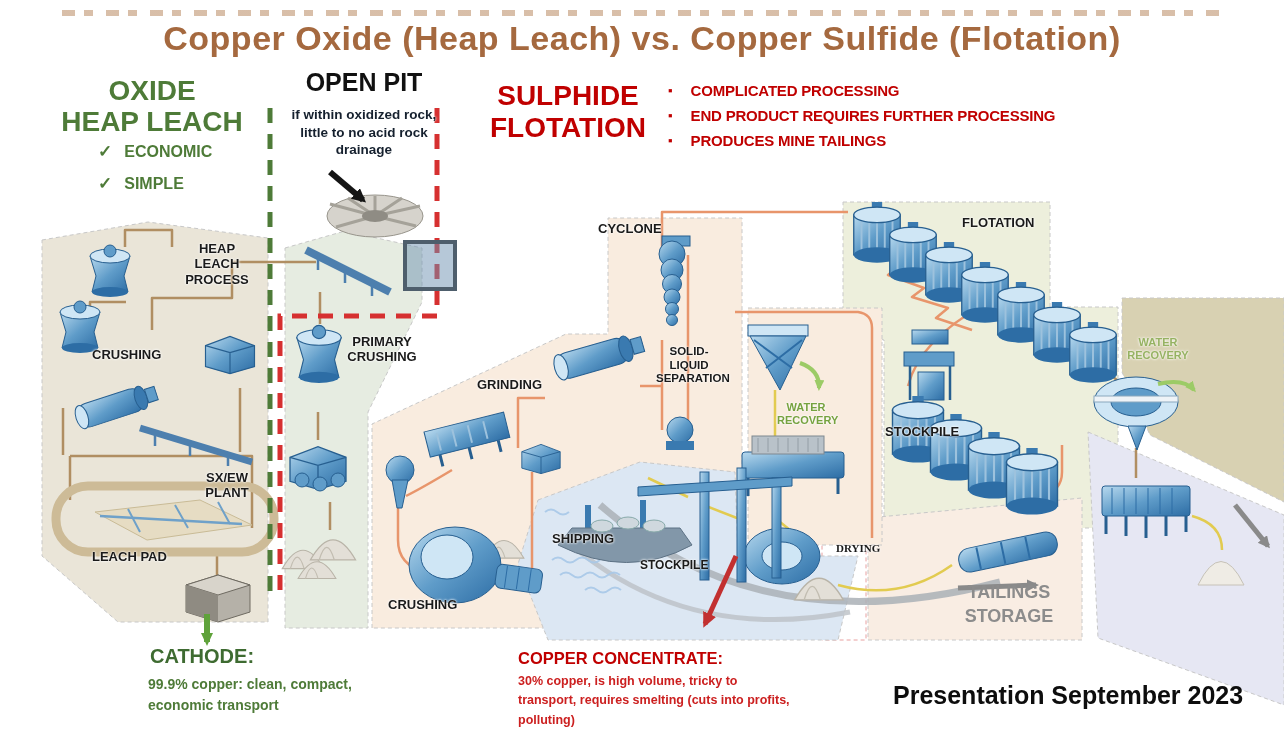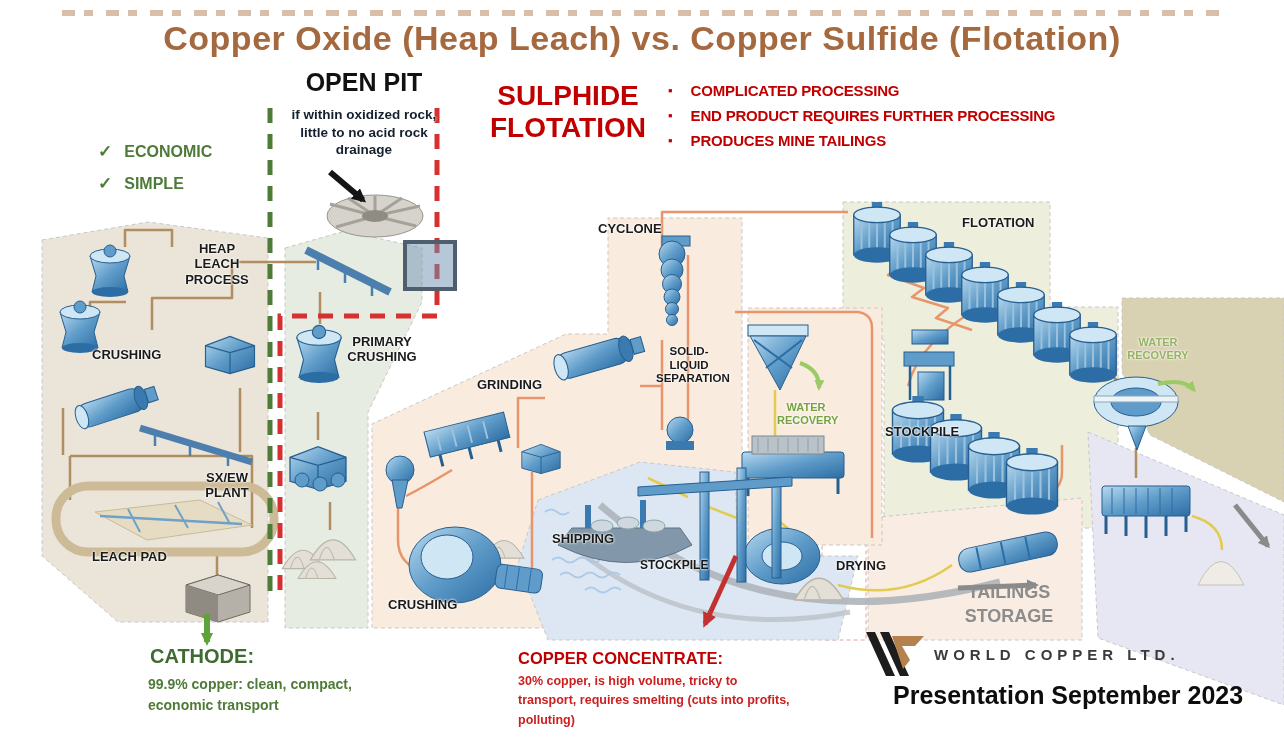--- a/index.html
+++ b/index.html
@@ -37,21 +37,21 @@
   #l-primcrush{left:334px;top:334px;width:96px;font-size:13px;}
   #l-grind{left:477px;top:377px;font-size:13px;}
   #l-crush-su{left:388px;top:597px;font-size:13px;}
   #l-cyclone{left:598px;top:221px;font-size:13px;}
   #l-sls{left:656px;top:345px;width:66px;font-size:11.5px;}
   #l-wr-mid{left:777px;top:401px;width:58px;font-size:11px;color:#76A23F;}
   #l-ship{left:552px;top:531px;font-size:13px;}
   #l-stock{left:640px;top:558px;font-size:12px;}
   #l-flot{left:962px;top:215px;font-size:13px;}
   #l-thick{left:885px;top:424px;font-size:13px;}
-  #l-dry{left:836px;top:558px;font-size:13px;}
+  #l-dry{left:836px;top:542px;font-size:11px;font-family:Liberation Serif, serif;}
   #l-wr-right{left:1126px;top:336px;width:64px;font-size:11px;color:#8FAF5A;opacity:.9;}
   #l-tailings{left:950px;top:580px;width:118px;font-size:18px;color:#8C8C8C;line-height:1.35;text-shadow:none;}
   
   #cathode-h{left:150px;top:645px;font-size:20px;color:#3E6B31;text-shadow:none;}
   #cathode-b{left:148px;top:674px;width:248px;font-size:14px;color:#4E7B38;line-height:1.5;text-shadow:none;}
   #conc-h{left:518px;top:649px;font-size:16.5px;color:#C00000;text-shadow:none;}
   #conc-b{left:518px;top:672px;width:276px;font-size:12.5px;color:#CC2020;line-height:1.55;text-shadow:none;}
   
   #brand{position:absolute;left:862px;top:630px;display:flex;align-items:center;}
   #brand-mark{width:64px;height:48px;}
@@ -321,20 +321,24 @@
       <path d="M207,614 V642" stroke="#5fa23a" stroke-width="6" marker-end="url(#ah-gd)"></path>
       <path d="M800,363 Q820,370 819,388" stroke="#9ccb66" stroke-width="4" marker-end="url(#ah-gl)"></path>
       <path d="M1158,384 Q1184,378 1194,390" stroke="#9ccb66" stroke-width="4" marker-end="url(#ah-gl)"></path>
       <path d="M958,588 L1036,585" stroke="#8a8a8a" stroke-width="5" marker-end="url(#ah-gray)"></path>
       <path d="M1235,505 L1268,546" stroke="#8a8a8a" stroke-width="5" marker-end="url(#ah-gray)"></path>
     </g>
   </svg>
 
   <div class="lbl" id="title">Copper Oxide (Heap Leach) vs. Copper Sulfide (Flotation)</div>
 
+  <div class="lbl ctr" id="oxide-h">
+    <div>OXIDE</div>
+    <div>HEAP LEACH</div>
+  </div>
   <div class="benefit" id="benefit-1">
     <span class="ck">✓</span><span>ECONOMIC</span>
   </div>
   <div class="benefit" id="benefit-2">
     <span class="ck">✓</span><span>SIMPLE</span>
   </div>
 
   <div class="lbl ctr" id="openpit-h">OPEN PIT</div>
   <div class="lbl ctr" id="openpit-note">if within oxidized rock, little to no acid rock drainage</div>
 
@@ -371,23 +375,15 @@
   <div class="lbl" id="l-thick">STOCKPILE</div>
   <div class="lbl" id="l-dry">DRYING</div>
   <div class="lbl ctr" id="l-wr-right">WATER RECOVERY</div>
   <div class="lbl ctr" id="l-tailings">TAILINGS STORAGE</div>
 
   <div class="lbl" id="cathode-h">CATHODE:</div>
   <div class="lbl" id="cathode-b">99.9% copper: clean, compact, economic transport</div>
   <div class="lbl" id="conc-h">COPPER CONCENTRATE:</div>
   <div class="lbl" id="conc-b">30% copper, is high volume, tricky to transport, requires smelting (cuts into profits, polluting)</div>
 
-  <div id="brand">
-    <svg id="brand-mark" viewBox="0 0 64 48">
-      <path d="M4,2 h9 l20,44 h-9 Z" fill="#1d1d1d"></path>
-      <path d="M18,2 h9 l20,44 h-9 Z" fill="#1d1d1d"></path>
-      <path d="M30,6 h32 l-9,10 h-13 l8,14 -7,9 Z" fill="#B5824F"></path>
-    </svg>
-    <span id="brand-text">WORLD COPPER LTD.</span>
-  </div>
   <div class="lbl" id="caption">Presentation September 2023</div>
 
 </div>
 
 </body></html>

